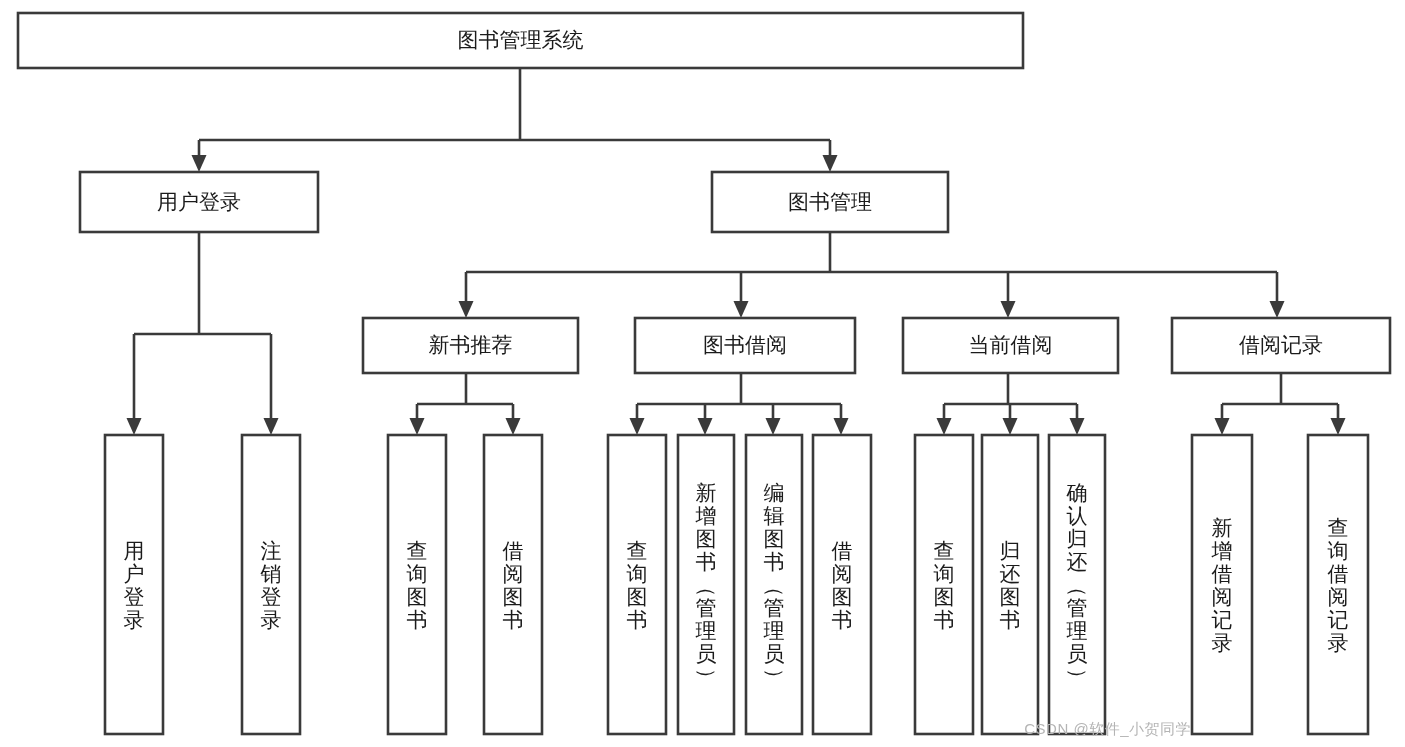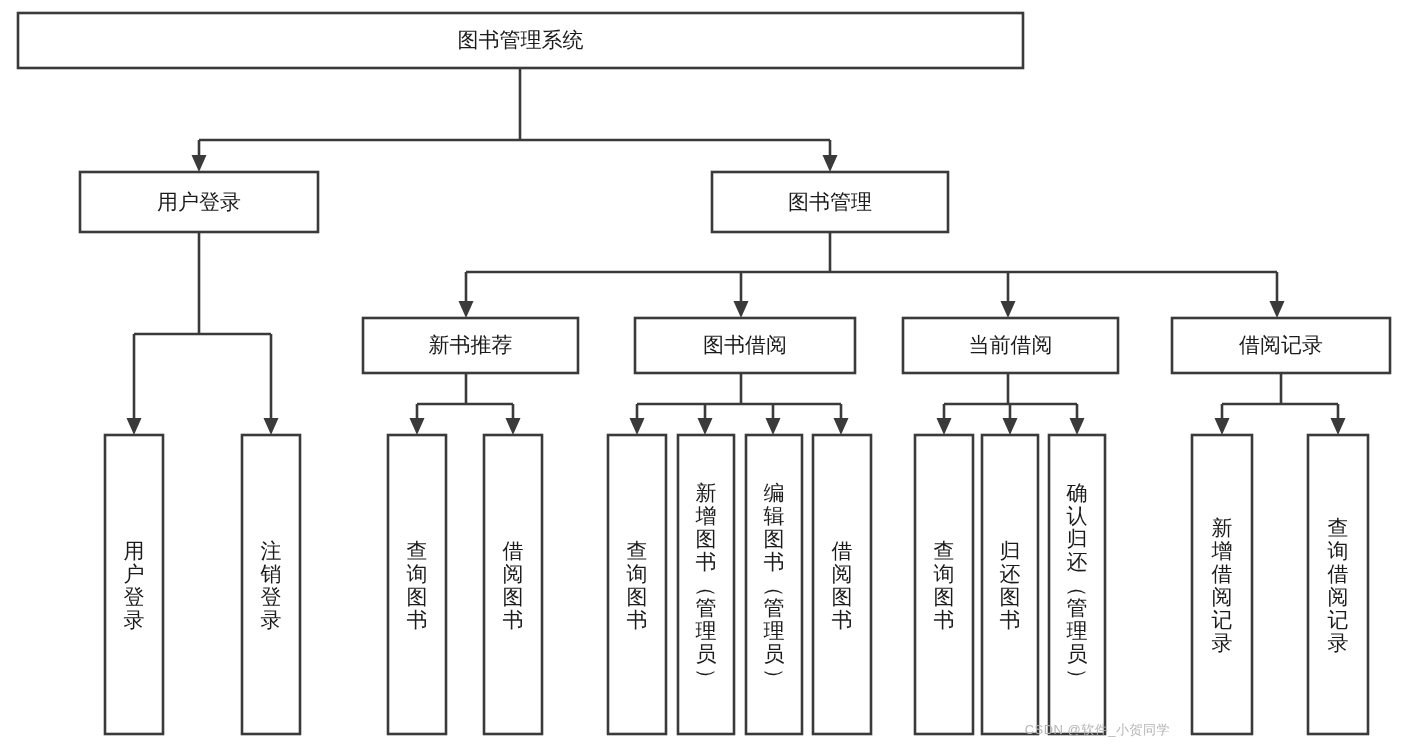--- a/index.html
+++ b/index.html
@@ -52,24 +52,24 @@
   .node-label-v {
     font-family: "Liberation Sans", "DejaVu Sans", sans-serif;
     font-size: 21px;
     fill: #1b1b1b;
     text-anchor: middle;
     dominant-baseline: middle;
     white-space: pre;
   }
   .watermark {
     position: absolute;
-    right: 24px;
+    right: 3px;
     bottom: 8px;
     font-family: "Liberation Sans", "DejaVu Sans", sans-serif;
-    font-size: 13px;
+    font-size: 15px;
     color: #b4b4b4;
     letter-spacing: 0.5px;
     user-select: none;
     pointer-events: none;
   }
 </style>
 </head>
 <body>
 
 <div id="diagram-root">

